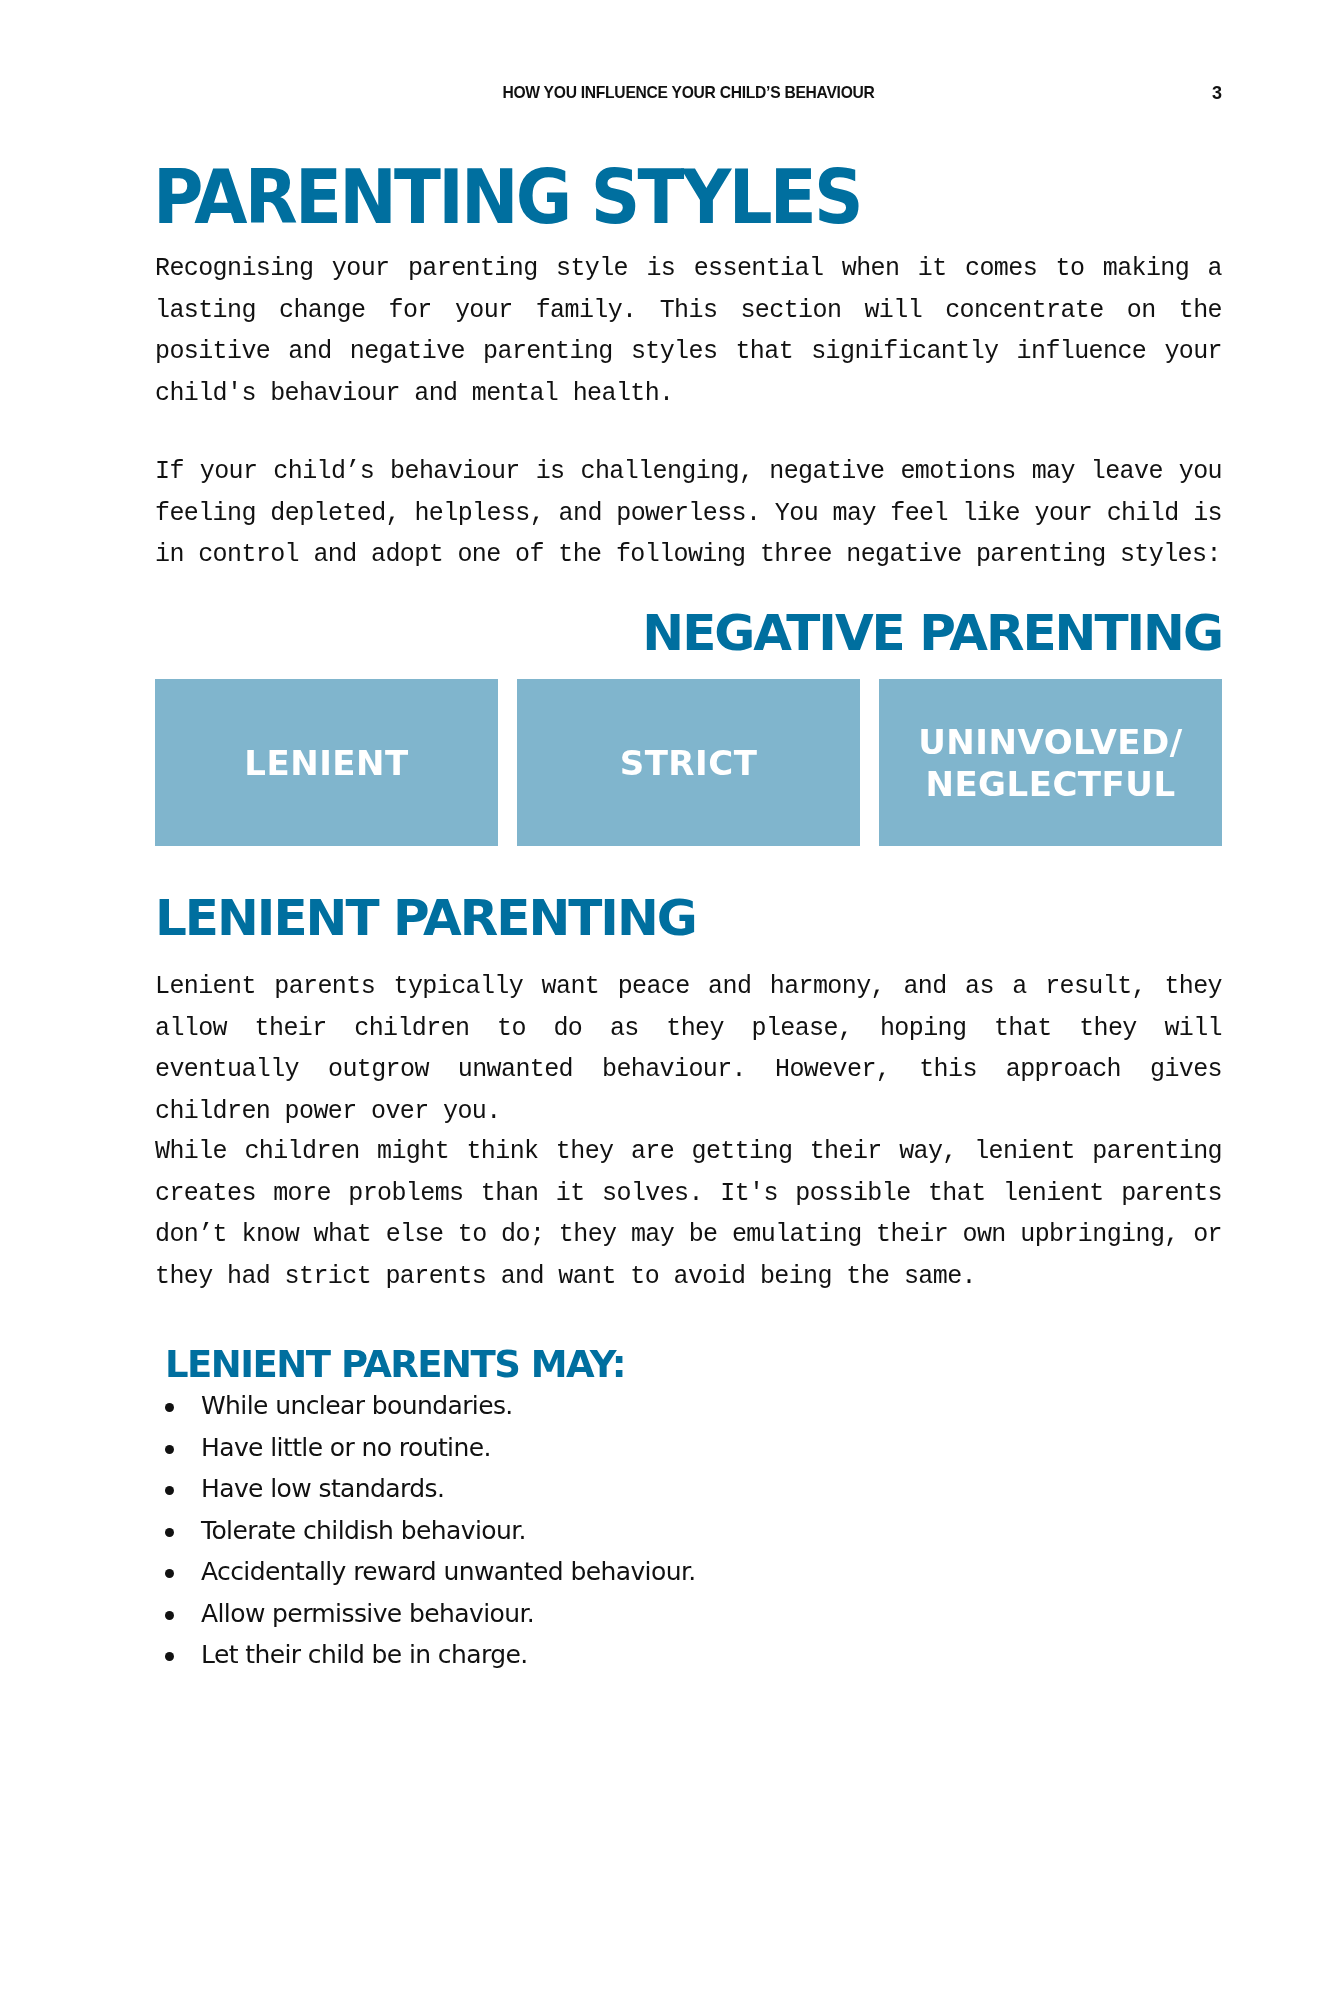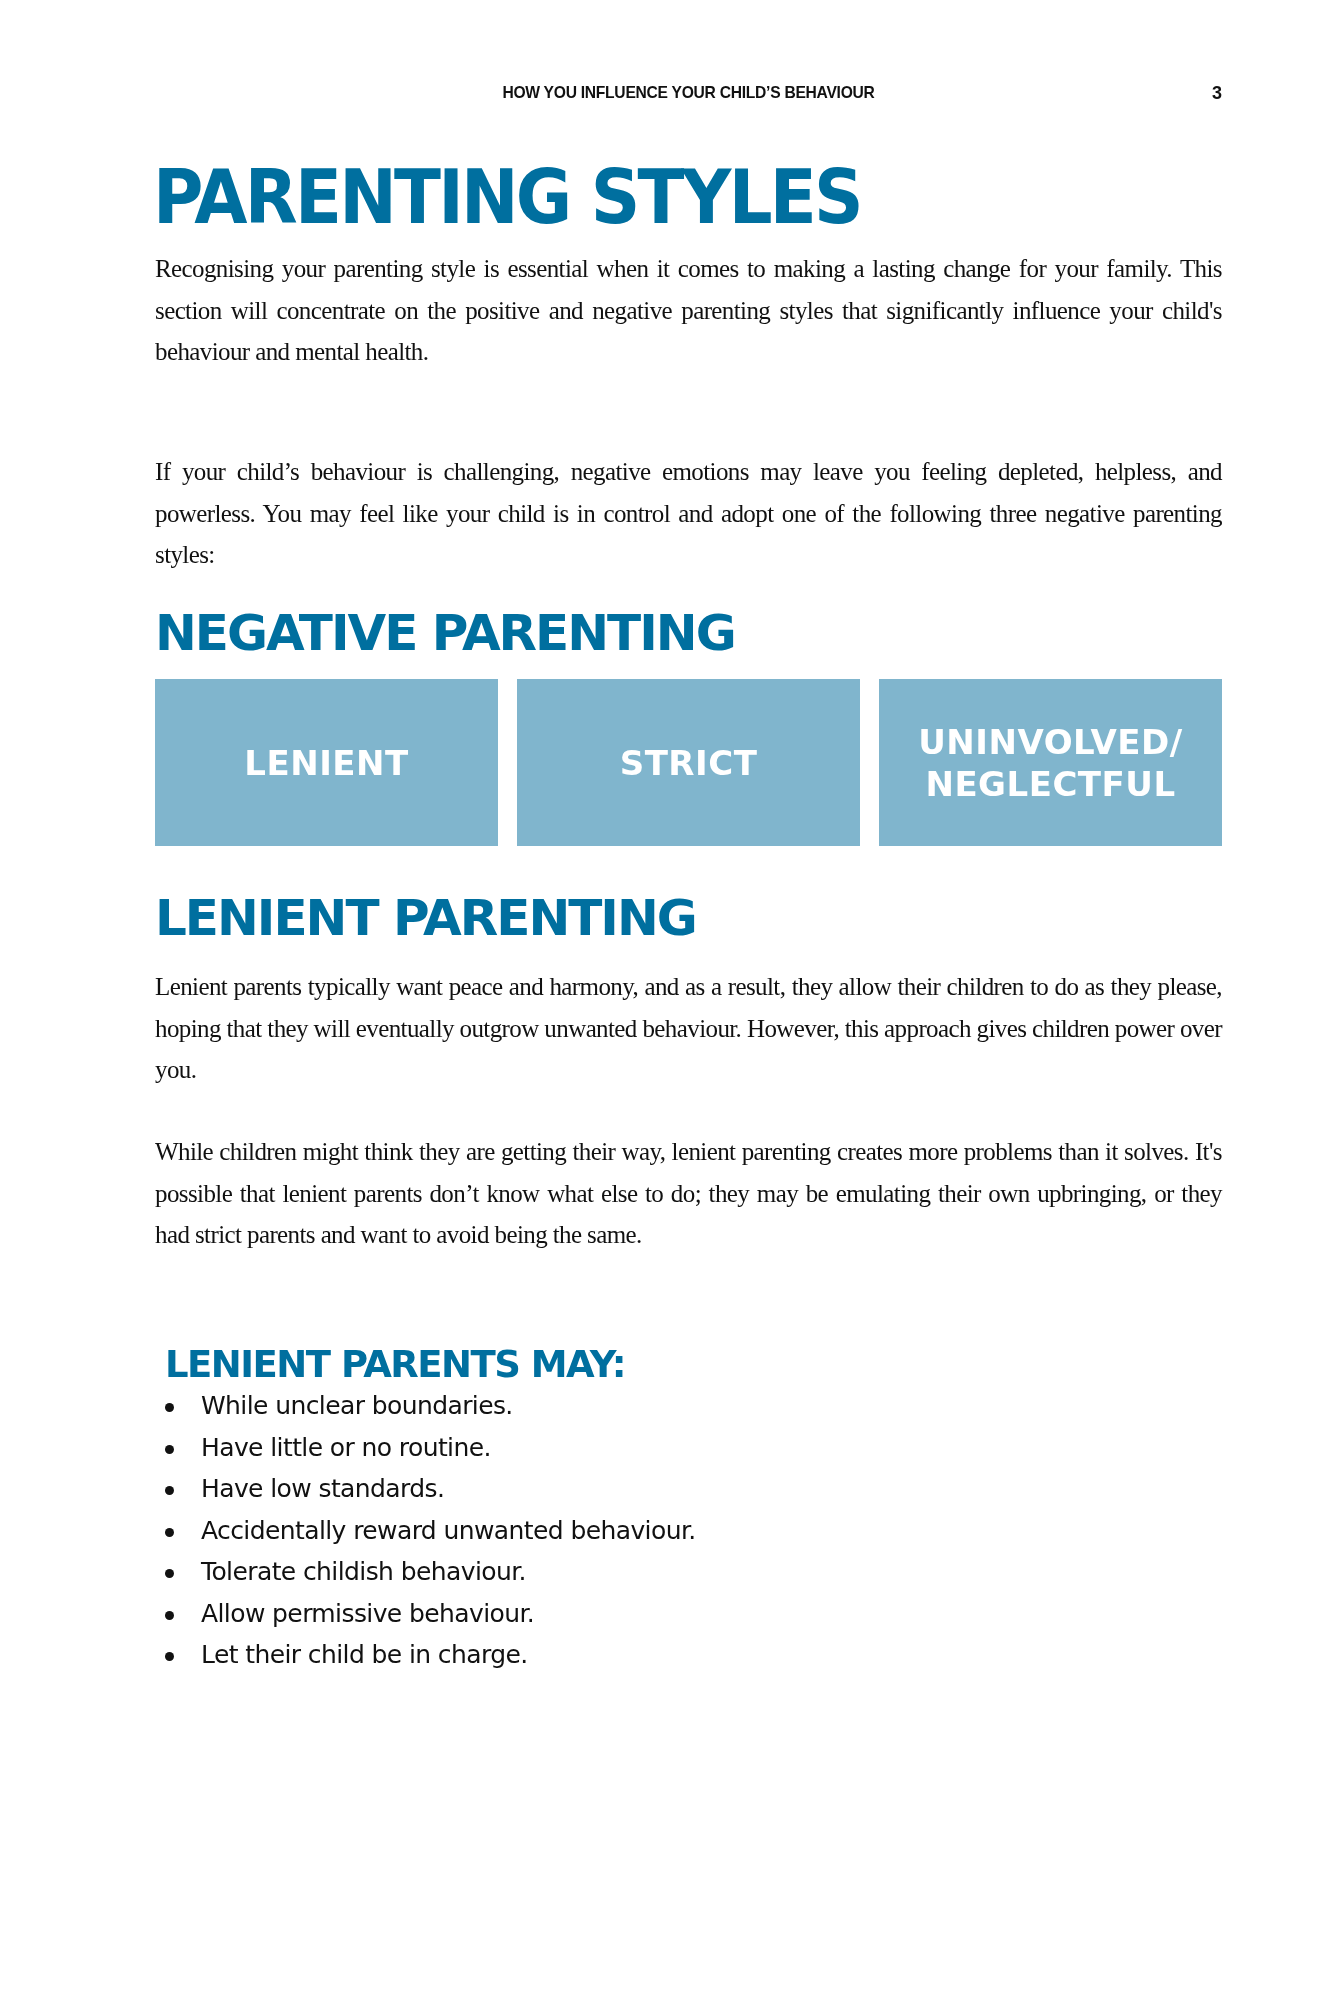--- a/index.html
+++ b/index.html
@@ -11,24 +11,24 @@
   .running-title { position: absolute; left: 0; right: 0; text-align: center;
                    font-family: "Liberation Sans", sans-serif; font-weight: bold;
                    font-size: 17px; letter-spacing: -0.3px; color: #111; transform: scaleX(0.92); }
   .page-number { position: absolute; right: 0; top: 0; font-weight: bold; font-size: 18px; color: #111; }
 
   .h1 { position: absolute; left: 153px; top: 160px; margin: 0;
         font-family: "DejaVu Sans", sans-serif; font-weight: bold; font-size: 74px;
         color: #006f9f; letter-spacing: -3px; line-height: 1; transform: scaleX(0.93); transform-origin: left; }
 
   .para { position: absolute; left: 155px; width: 1067px; margin: 0;
-          font-family: Liberation Serif, serif; font-size: 25px; line-height: 41.5px;
+          font-family: Liberation Mono, monospace; font-size: 25px; line-height: 41.5px;
           text-align: justify; color: #111; letter-spacing: -0.6px; }
 
-  .section-title { position: absolute; left: 155px; width: 1067px; top: 608px; margin: 0; text-align: left;
+  .section-title { position: absolute; left: 155px; width: 1067px; top: 608px; margin: 0; text-align: right;
                    font-family: "DejaVu Sans", sans-serif; font-weight: bold; font-size: 50px;
                    color: #006f9f; letter-spacing: -2px; line-height: 1; }
 
   .boxes { position: absolute; left: 155px; top: 679px; width: 1067px; height: 167px;
            display: flex; gap: 19px; }
   .box { flex: 1; background: #80b5cd; display: flex; align-items: center; justify-content: center;
          text-align: center; color: #ffffff; font-family: "DejaVu Sans", sans-serif; font-weight: bold;
          font-size: 34px; line-height: 42px; letter-spacing: 0.5px; padding: 0 10px; }
 
   .h2 { position: absolute; left: 155px; top: 893px; margin: 0;
@@ -78,19 +78,19 @@
 
   <p class="para" style="top:966px;">Lenient parents typically want peace and harmony, and as a result, they allow their children to do as they please, hoping that they will eventually outgrow unwanted behaviour. However, this approach gives children power over you.</p>
   <p class="para" style="top:1131px;">While children might think they are getting their way, lenient parenting creates more problems than it solves. It's possible that lenient parents don’t know what else to do; they may be emulating their own upbringing, or they had strict parents and want to avoid being the same.</p>
 
   <h3 class="h3">LENIENT PARENTS MAY:</h3>
 
   <ul class="bullets">
     <li><span class="dot"></span><span>While unclear boundaries.</span></li>
     <li><span class="dot"></span><span>Have little or no routine.</span></li>
     <li><span class="dot"></span><span>Have low standards.</span></li>
+    <li><span class="dot"></span><span>Tolerate childish behaviour.</span></li>
     <li><span class="dot"></span><span>Accidentally reward unwanted behaviour.</span></li>
-    <li><span class="dot"></span><span>Tolerate childish behaviour.</span></li>
     <li><span class="dot"></span><span>Allow permissive behaviour.</span></li>
     <li><span class="dot"></span><span>Let their child be in charge.</span></li>
   </ul>
 
 </div>
 
 </body></html>

